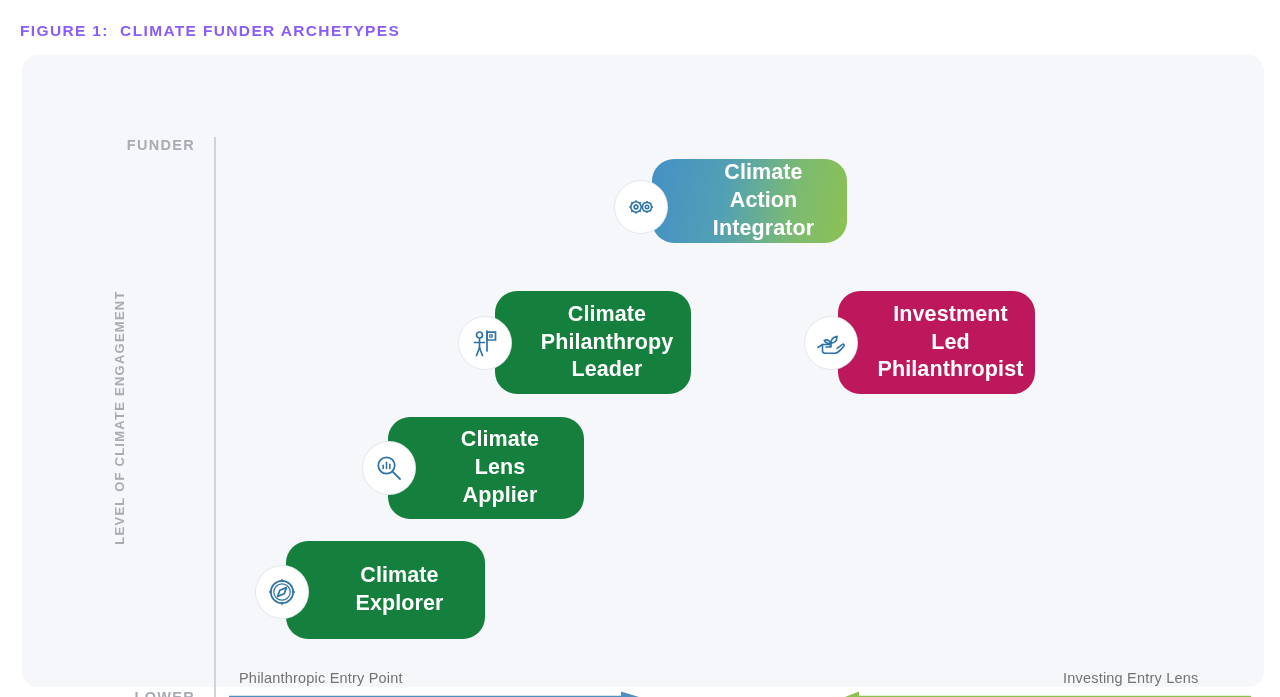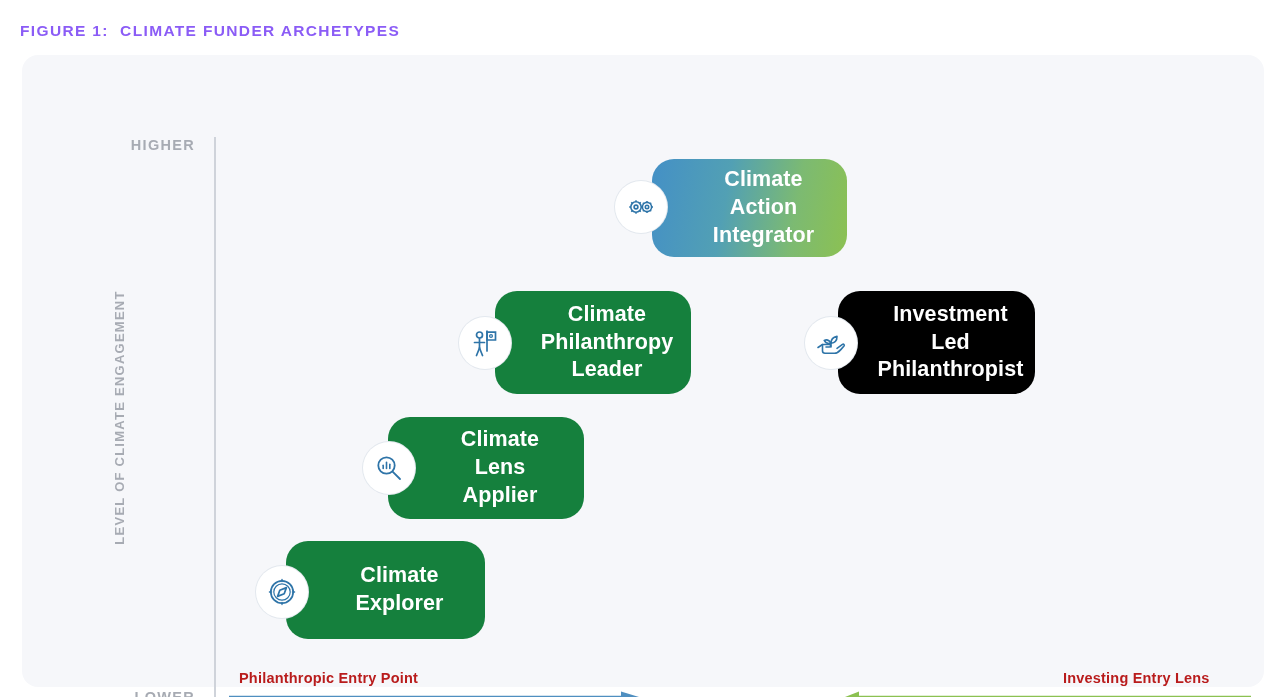--- a/index.html
+++ b/index.html
@@ -71,22 +71,22 @@
     font-weight: bold;
     letter-spacing: 1.25px;
     color: #A7ABB3;
     white-space: nowrap;
   }
 
   
   .entry-caption {
     position: absolute;
     font-size: 14.5px;
-    font-weight: bold;
-    color: #b91c1c;
+    font-weight: normal;
+    color: #737373;
     letter-spacing: 0.2px;
     white-space: nowrap;
   }
   #entry-left-caption  { left: 217px; top: 615px; }
   #entry-right-caption { left: 1041px; top: 615px; }
 
   .entry-arrow { position: absolute; }
   #entry-arrow-left  { left: 207px; top: 634px; }
   #entry-arrow-right { left: 823px; top: 634px; }
 
@@ -101,38 +101,38 @@
     text-align: center;
     color: #ffffff;
     font-weight: bold;
     font-size: 21.5px;
     line-height: 1.29;
     letter-spacing: 0.1px;
     padding: 8px 18px 8px 46px;
     white-space: pre-line;
   }
   .card-blue     { background: #15803d; }
-  .card-green    { background: #000000; }
+  .card-green    { background: #be185d; }
   .card-gradient { background: linear-gradient(100deg, #4490C6 0%, #52A0B4 38%, #7CBA72 72%, #8CC152 100%); }
 
   .card-badge {
     position: absolute;
     width: 52px;
     height: 52px;
     border-radius: 50%;
     background: #ffffff;
     box-shadow: 0 0 0 1px #E3E8EE;
     display: flex;
     align-items: center;
     justify-content: center;
   }
   .card-badge svg { display: block; }
 
   
-  #card-climate-action-integrator { left: 630px; top: 104px; width: 195px; height: 98px; }
+  #card-climate-action-integrator { left: 630px; top: 104px; width: 195px; height: 84px; }
   #badge-climate-action-integrator { left: 593px; top: 126px; }
 
   #card-climate-philanthropy-leader { left: 473px; top: 236px; width: 196px; height: 103px; }
   #badge-climate-philanthropy-leader { left: 437px; top: 262px; }
 
   #card-investment-led-philanthropist { left: 816px; top: 236px; width: 197px; height: 103px; }
   #badge-investment-led-philanthropist { left: 783px; top: 262px; }
 
   #card-climate-lens-applier { left: 366px; top: 362px; width: 196px; height: 102px; }
   #badge-climate-lens-applier { left: 341px; top: 387px; }
@@ -142,21 +142,21 @@
 </style>
 </head>
 <body>
 
 <div id="figure-title">FIGURE 1:  CLIMATE FUNDER ARCHETYPES</div>
 
 <div id="panel">
 
   <div id="axis-y-line"></div>
 
-  <div id="axis-higher" class="axis-cap">HIGHER</div>
+  <div id="axis-higher" class="axis-cap">FUNDER</div>
   <div id="axis-lower" class="axis-cap">LOWER</div>
   <div id="axis-y-label">LEVEL OF CLIMATE ENGAGEMENT</div>
 
   <div id="entry-left-caption" class="entry-caption">Philanthropic Entry Point</div>
   <div id="entry-arrow-left" class="entry-arrow">
     <svg width="410" height="12" viewBox="0 0 410 12">
       <line x1="0" y1="6" x2="392" y2="6" stroke="#4F8FC0" stroke-width="2.4"></line>
       <polygon points="392,0.5 410,6 392,11.5" fill="#4F8FC0"></polygon>
     </svg>
   </div>

